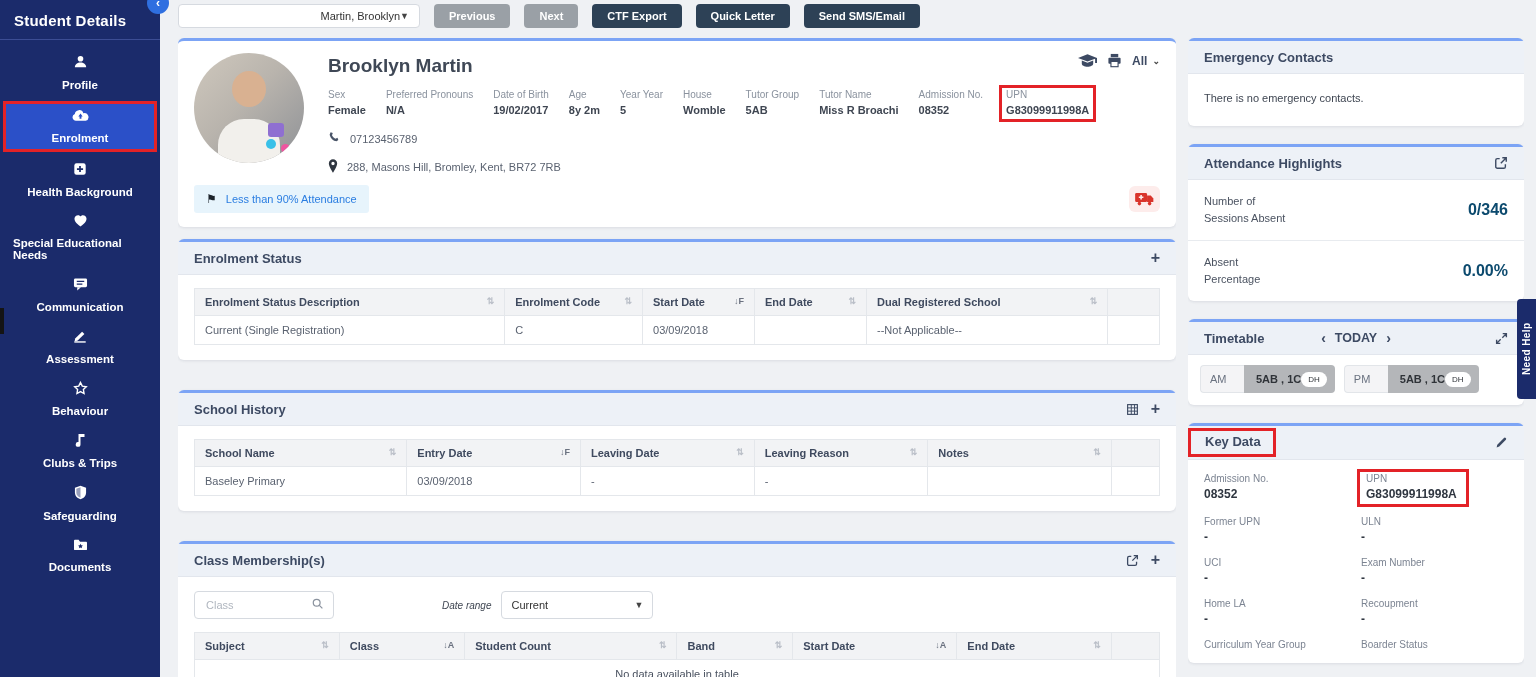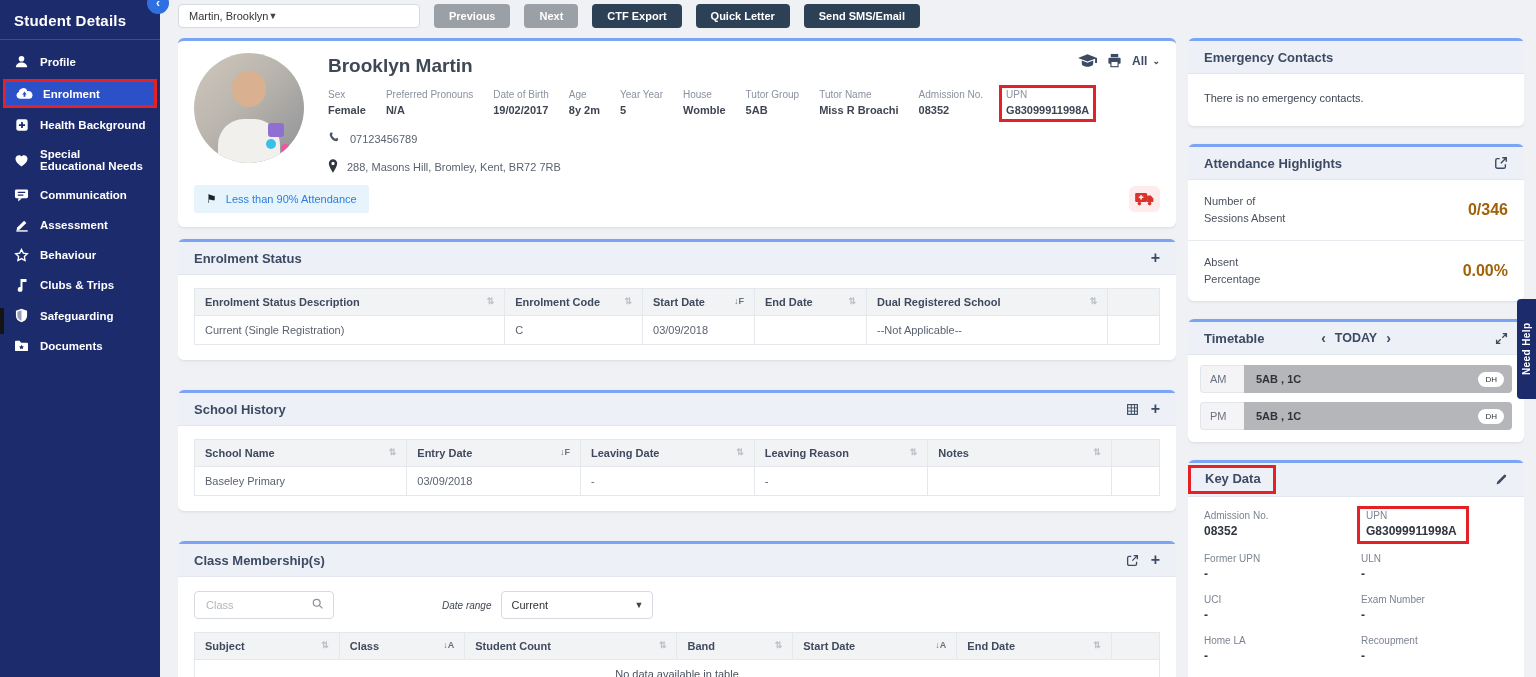--- a/index.html
+++ b/index.html
@@ -7,31 +7,31 @@
   body {
     width:1536px; height:677px; overflow:hidden; position:relative;
     background:#eff1f4; font-family:"Liberation Sans", sans-serif;
   }
   .app { display:flex; width:100%; height:100%; }
 
   
   .sidebar { width:160px; min-width:160px; background:#1b2b6b; color:#fff; position:relative; padding-top:8px; z-index:5; }
   .sidebar-title { font-size:15px; font-weight:bold; padding:4px 14px 10px; letter-spacing:.2px; }
   .sidebar-divider { border-top:1px solid #3c4d94; margin:0 0 6px; }
-  .side-item { display:flex; align-items:center; gap:10px; padding:8px 13px; font-size:11.5px; font-weight:bold; cursor:pointer; }
+  .side-item { display:flex; align-items:center; gap:10px; padding:8px 13px; font-size:11.5px; font-weight:bold; cursor:pointer;flex-direction:column; }
   .side-item.active { background:#2b50c8; border:3px solid #e32227; padding:5px 10px; margin:2px 3px; }
   .sicon { width:17px; min-width:17px; display:flex; justify-content:center; align-items:center; }
   .collapse-btn { position:absolute; top:-8px; right:-9px; width:22px; height:22px; border-radius:50%;
     background:#2f6fe0; color:#fff; border:none; font-size:12px; font-weight:bold; cursor:pointer; line-height:1; }
 
   
   .content { flex:1; padding:4px 12px 0 18px; display:flex; flex-direction:column; overflow:hidden; }
   .topbar { display:flex; gap:14px; align-items:center; margin-bottom:10px; }
   .selector { width:242px; height:24px; background:#fff; border:1px solid #d6dae0; border-radius:4px;
-    display:flex; align-items:center; justify-content:flex-start; padding:0 10px; font-size:11px; color:#333; cursor:pointer; }
+    display:flex; align-items:center; justify-content:flex-end; padding:0 10px; font-size:11px; color:#333; cursor:pointer; }
   .caret { font-size:9px; color:#444; }
   .btn { height:24px; border:none; border-radius:4px; color:#fff; font-size:11px; font-weight:bold; padding:0 15px; cursor:pointer; font-family:inherit; }
   .btn.gray { background:#9aa0a6; }
   .btn.dark { background:#2d4156; }
 
   .cols { display:flex; gap:12px; flex:1; overflow:hidden; }
   .main-col { flex:1; overflow:hidden; }
   .right-col { width:336px; min-width:336px; display:flex; flex-direction:column; gap:18px; overflow:hidden; }
 
   .card { background:#fff; border-radius:6px; border-top:3px solid #7ca4f5; box-shadow:0 1px 3px rgba(30,40,70,.10); }
@@ -81,27 +81,27 @@
   .search-box input::placeholder { color:#b0b6bf; }
   .dr-label { font-size:10px; color:#3f4652; margin-left:108px; margin-right:10px;font-style:italic; }
   .dr-select { width:152px; height:28px; border:1px solid #d6dae0; border-radius:4px; display:flex; align-items:center;
     justify-content:space-between; padding:0 9px; font-size:11px; color:#333; background:#fff; cursor:pointer; }
 
   
   .ec-body { padding:18px 16px 22px; font-size:11px; color:#3f4652; }
   .ah-row { display:flex; justify-content:space-between; align-items:center; padding:13px 16px; border-bottom:1px solid #e8ebef; }
   .ah-row:last-child { border-bottom:none; }
   .ah-label { font-size:11px; color:#4a5260; line-height:1.55; }
-  .ah-value { font-size:16px; font-weight:bold; color:#a16207; }
+  .ah-value { font-size:16px; font-weight:bold; color:#0c4a6e; }
 
   .tt-header-left { flex:1; }
   .tt-nav { flex:1; display:flex; justify-content:center; align-items:center; gap:9px; font-size:12.5px; font-weight:bold; color:#3d4a63; }
   .tt-chev { cursor:pointer; font-size:14px; font-weight:bold; color:#3d4a63; }
   .tt-header-right { flex:1; display:flex; justify-content:flex-end; }
-  .tt-body { padding:10px 12px 12px; display:flex; flex-direction:column; gap:9px; }
+  .tt-body { padding:10px 12px 12px; display:flex; gap:9px; }
   .tt-row { display:flex; height:28px; }
   .tt-period { width:44px; background:#f4f4f6; color:#6a7280; font-size:11px; display:flex; align-items:center; padding-left:9px;
     border:1px solid #e2e5e9; border-right:none; border-radius:4px 0 0 4px; }
   .tt-classes { flex:1; background:#b4b6b9; color:#2f3338; font-weight:bold; font-size:11px; display:flex; align-items:center;
     padding:0 8px 0 12px; border-radius:0 4px 4px 0; }
   .tt-badge { margin-left:auto; background:#fff; border-radius:9px; font-size:8px; font-weight:normal; color:#2f3338; padding:3px 7px; }
 
   .kd-title-annot { border:3px solid #e32227; padding:3px 12px 5px 14px; margin:-6px 0 -6px -16px; }
   .kd-body { padding:13px 16px; display:grid; grid-template-columns:1fr 1fr; row-gap:13px; column-gap:10px; }
   .kd-label { font-size:10px; color:#7c8492; }

